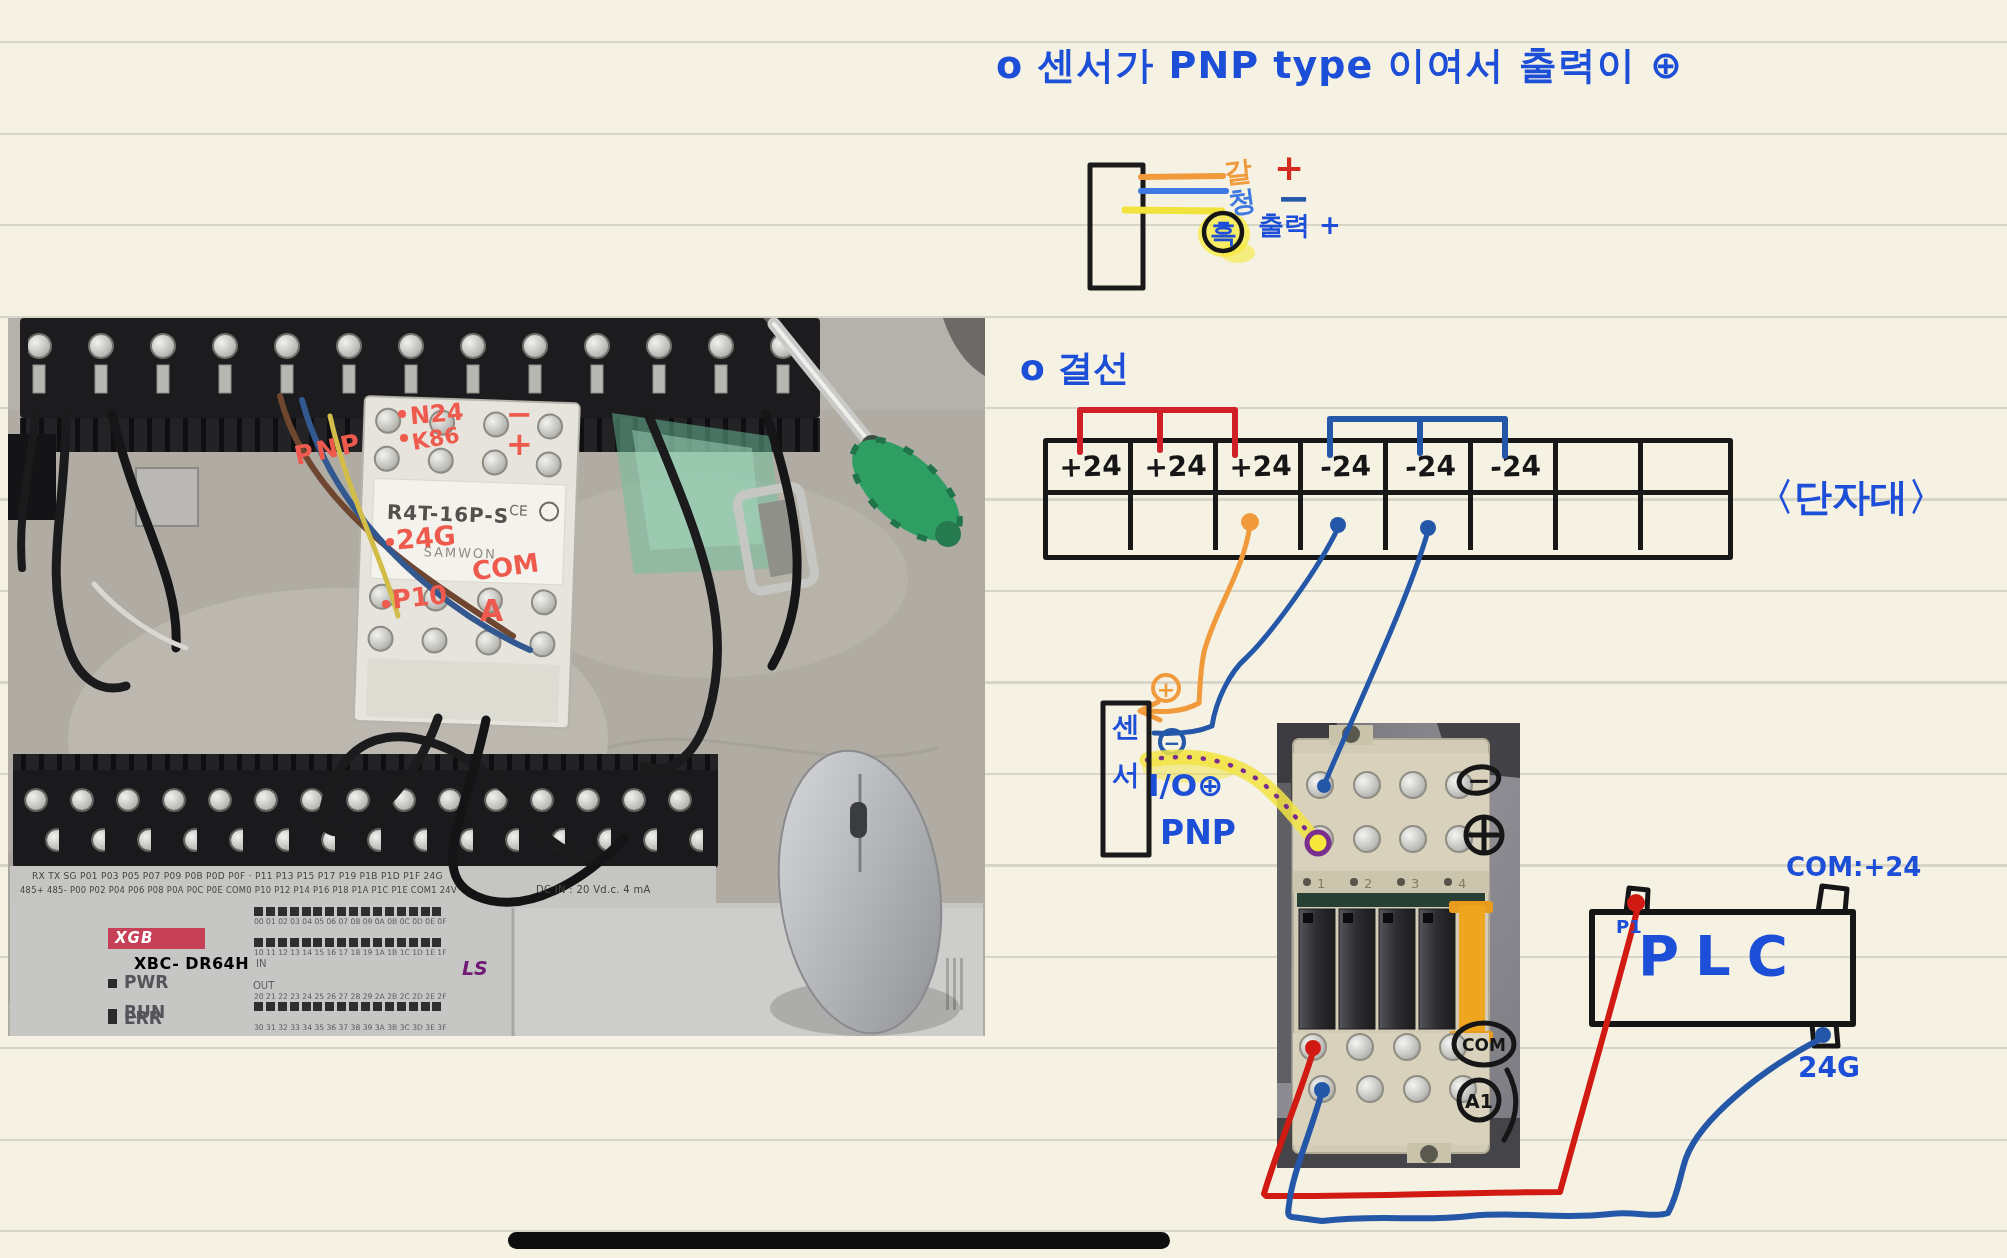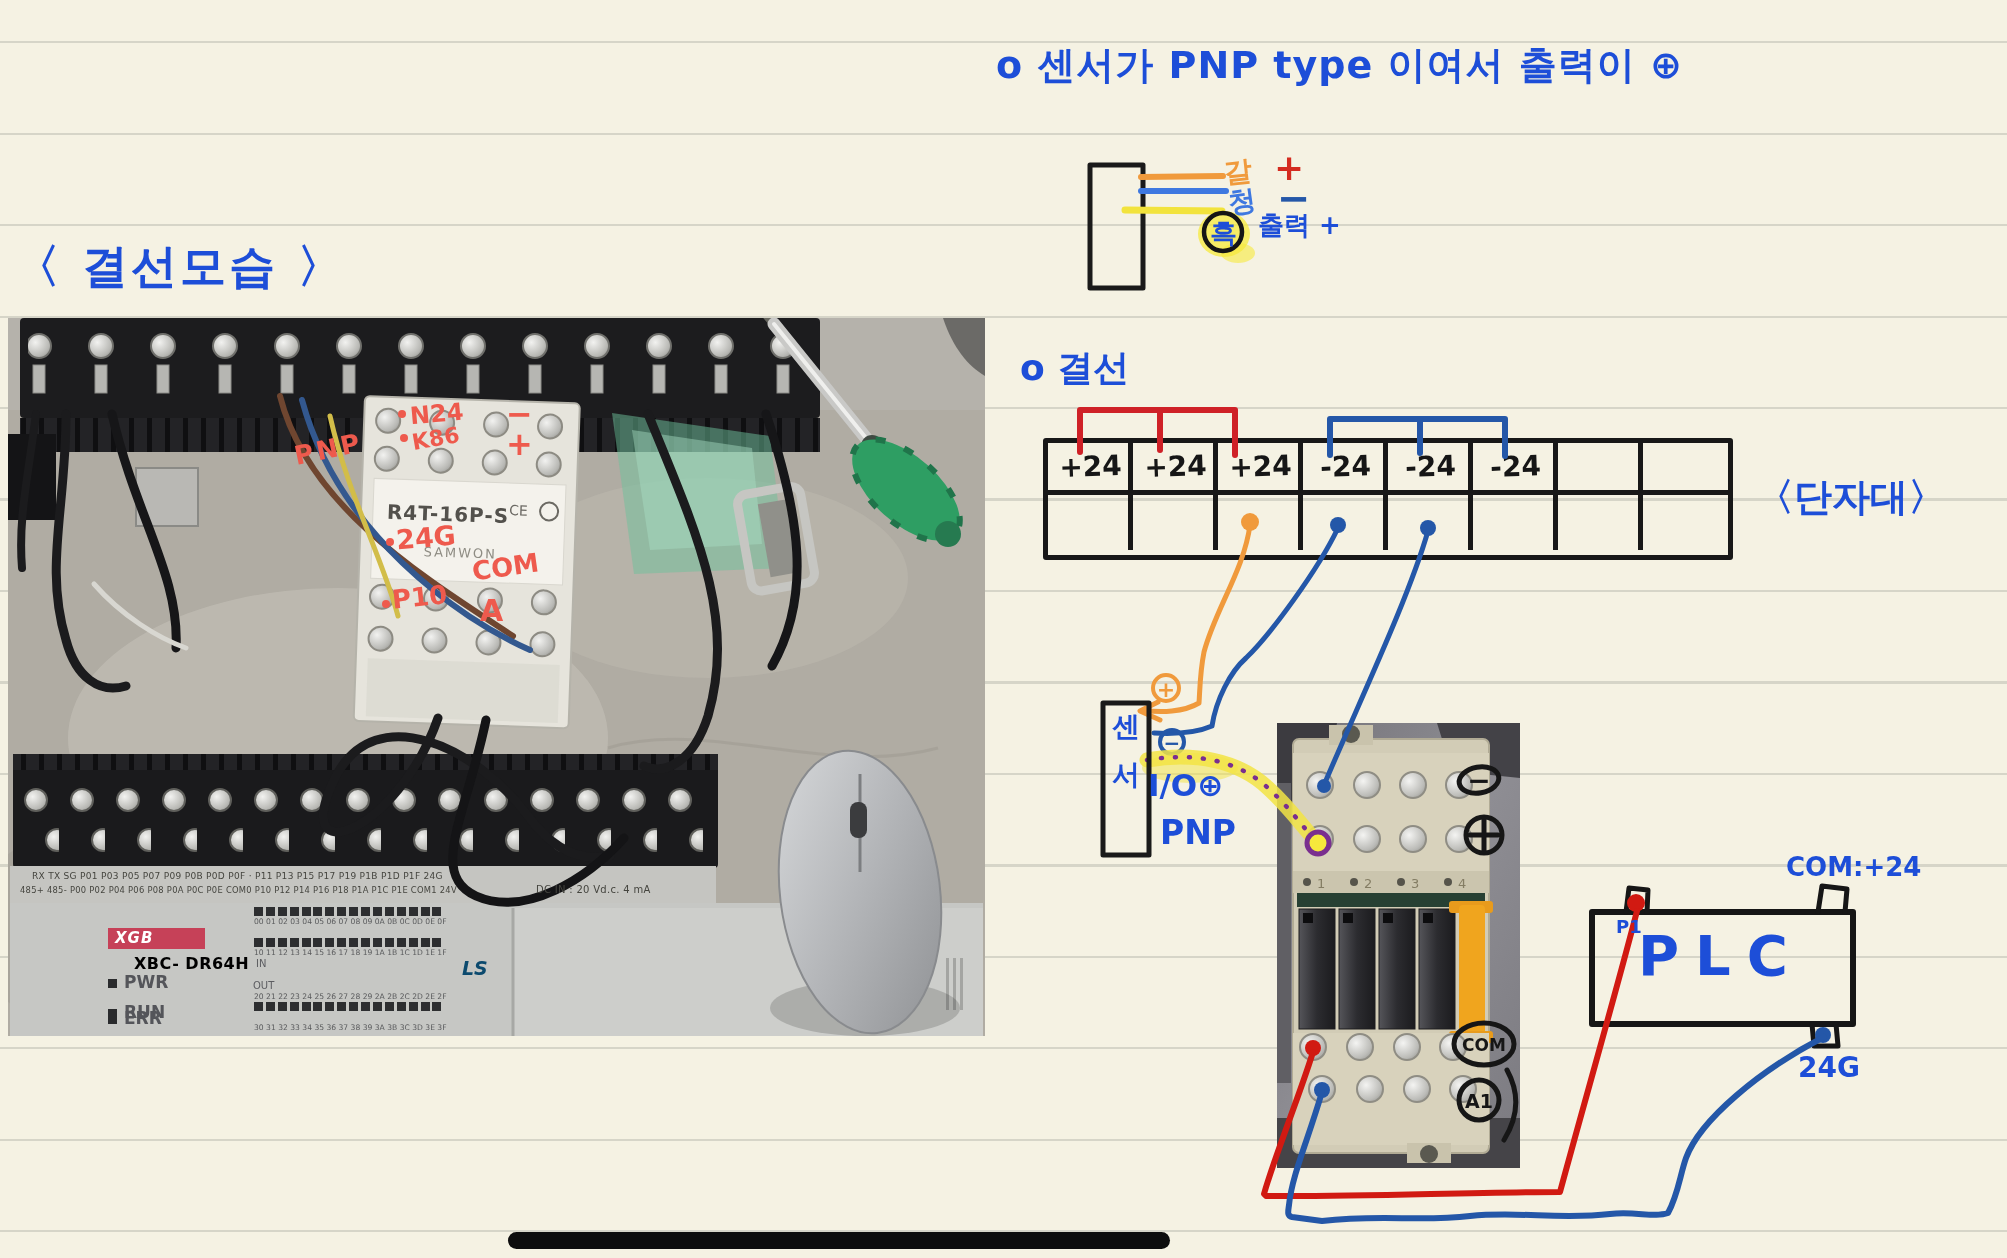--- a/index.html
+++ b/index.html
@@ -25,21 +25,21 @@
   .tlbl{position:absolute;font-size:9.5px;letter-spacing:.3px;color:#45453f;white-space:nowrap;transform-origin:left top;}
   .badge{position:absolute;left:100px;top:610px;width:97px;height:21px;background:#c64158;color:#fff;
     font-size:15px;font-weight:bold;font-style:italic;line-height:21px;padding-left:7px;letter-spacing:1px;}
   .model{position:absolute;left:100px;top:636px;font-size:16px;font-weight:bold;color:#000000;letter-spacing:.5px;margin-left:26px;}
   .ledrow{position:absolute;left:100px;font-size:17px;font-weight:bold;color:#54555a;white-space:nowrap;}
   .ledrow .sq{display:inline-block;width:9px;height:9px;background:#2a2b2d;margin-right:7px;}
   .iorow{position:absolute;font-size:7.6px;color:#595a5c;white-space:nowrap;}
   .iosq{position:absolute;width:190px;height:9px;
     background:repeating-linear-gradient(to right,#2d2e30 0 9px,transparent 9px 11.9px);}
   .minilab{position:absolute;font-size:10px;font-weight:normal;color:#5c5d61;}
-  .lslogo{position:absolute;left:454px;top:639px;font-size:19px;font-weight:bold;font-style:italic;color:#0c4a6e;}
+  .lslogo{position:absolute;left:454px;top:639px;font-size:19px;font-weight:bold;font-style:italic;color:#701a75;}
   .rmark{position:absolute;color:#ee5a4d;font-weight:bold;white-space:nowrap;line-height:1;}
   .rdot{position:absolute;width:8px;height:8px;border-radius:50%;background:#ee5a4d;}
   
   .photo-relay{position:absolute;left:1277px;top:723px;width:243px;height:445px;overflow:hidden;}
   
   .sensorbox-chars{position:absolute;left:1103px;top:703px;width:46px;height:152px;display:flex;flex-direction:column;
     align-items:center;justify-content:flex-start;padding-top:10px;gap:20px;}
   .homebar{position:absolute;left:508px;top:1232px;width:662px;height:17px;background:#0d0d0d;border-radius:9px;}
   svg{display:block;}
   .overlay{position:absolute;left:0;top:0;pointer-events:none;}
@@ -362,21 +362,20 @@
     <g font-family="DejaVu Sans, Liberation Sans, sans-serif" font-weight="bold" fill="#161616" text-anchor="middle">
       <text x="1479" y="790" font-size="28">−</text>
       <text x="1484" y="1051" font-size="17">COM</text>
       <text x="1479" y="1108" font-size="19">A1</text>
       <text x="1166" y="697" font-size="22" fill="#f09a3c">+</text>
       <text x="1172" y="750" font-size="20" fill="#2457a8">−</text>
     </g>
   </svg>
 
   <span class="lb" style="left:996px;top:46px;font-size:38px;letter-spacing:1px;">o 센서가  PNP type 이여서  출력이 ⊕</span>
-  <span class="lb" style="left:14px;top:243px;font-size:46px;letter-spacing:3px;">〈 결선모습 〉</span>
   <span class="lb" style="left:1020px;top:350px;font-size:36px;">o 결선</span>
   <span class="lb" style="left:1756px;top:478px;font-size:38px;">〈단자대〉</span>
 
   <span class="lb" style="left:1224px;top:158px;font-size:28px;color:#f09a3c;transform:rotate(-6deg);">갈</span>
   <span class="lb" style="left:1274px;top:150px;font-size:36px;color:#d42b20;">+</span>
   <span class="lb" style="left:1228px;top:188px;font-size:28px;color:#3e78e0;transform:rotate(-8deg);">청</span>
   <span class="lb" style="left:1277px;top:178px;font-size:40px;color:#2457a8;">−</span>
   <span class="lb" style="left:1210px;top:219px;font-size:27px;">흑</span>
   <span class="lb" style="left:1258px;top:212px;font-size:26px;">출력 +</span>
 

